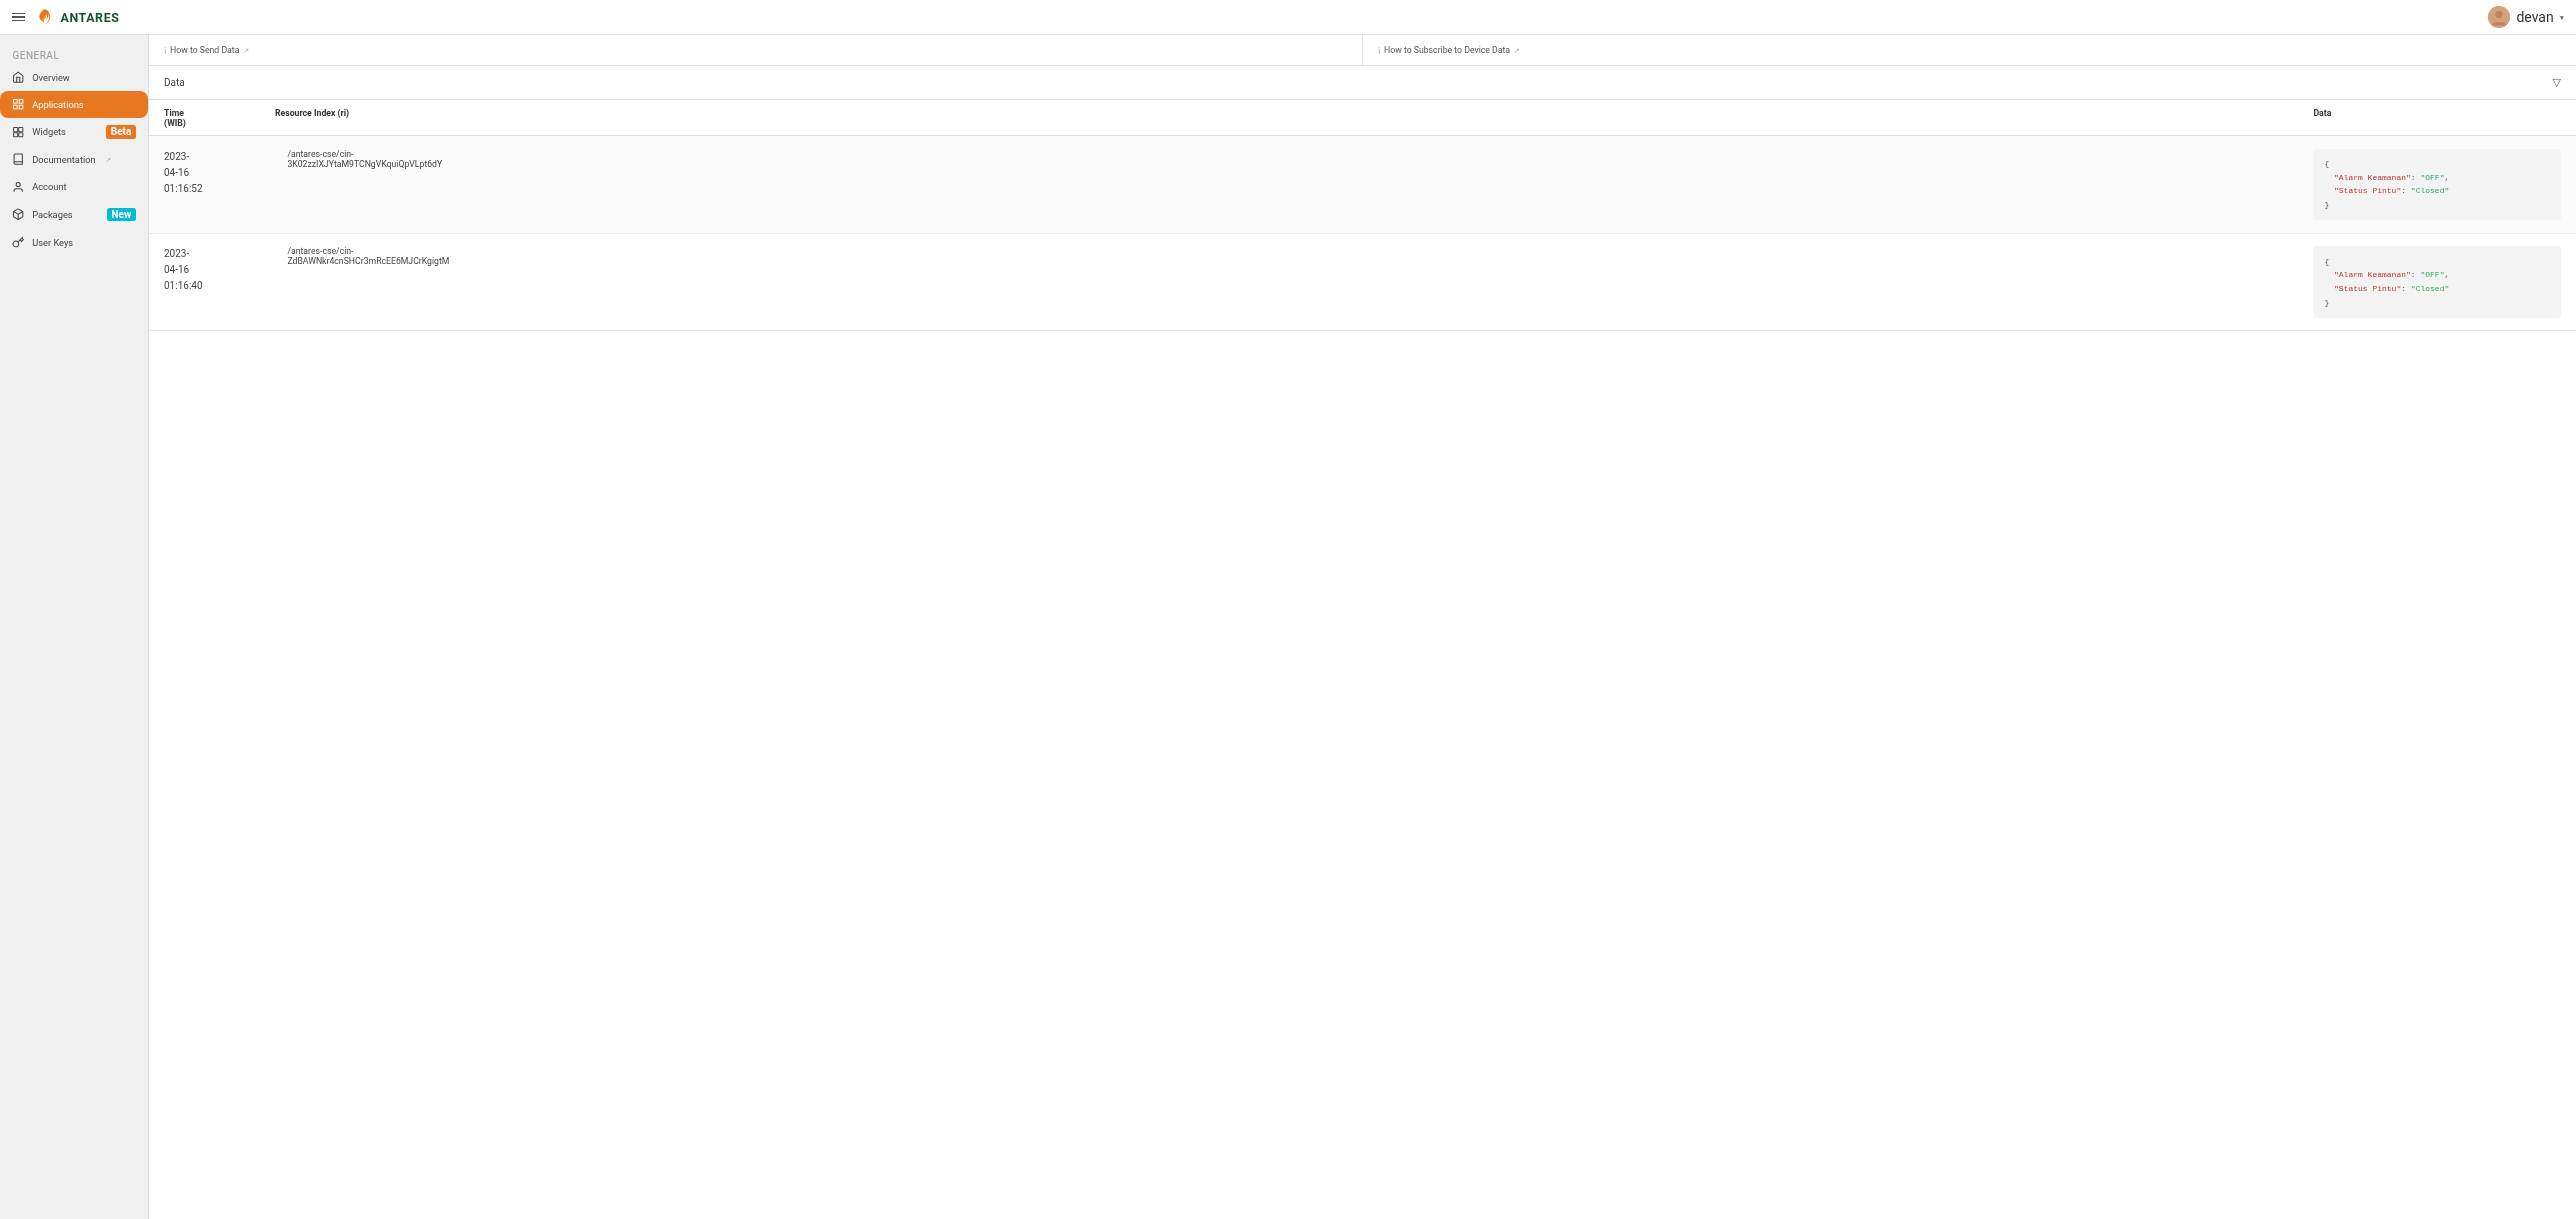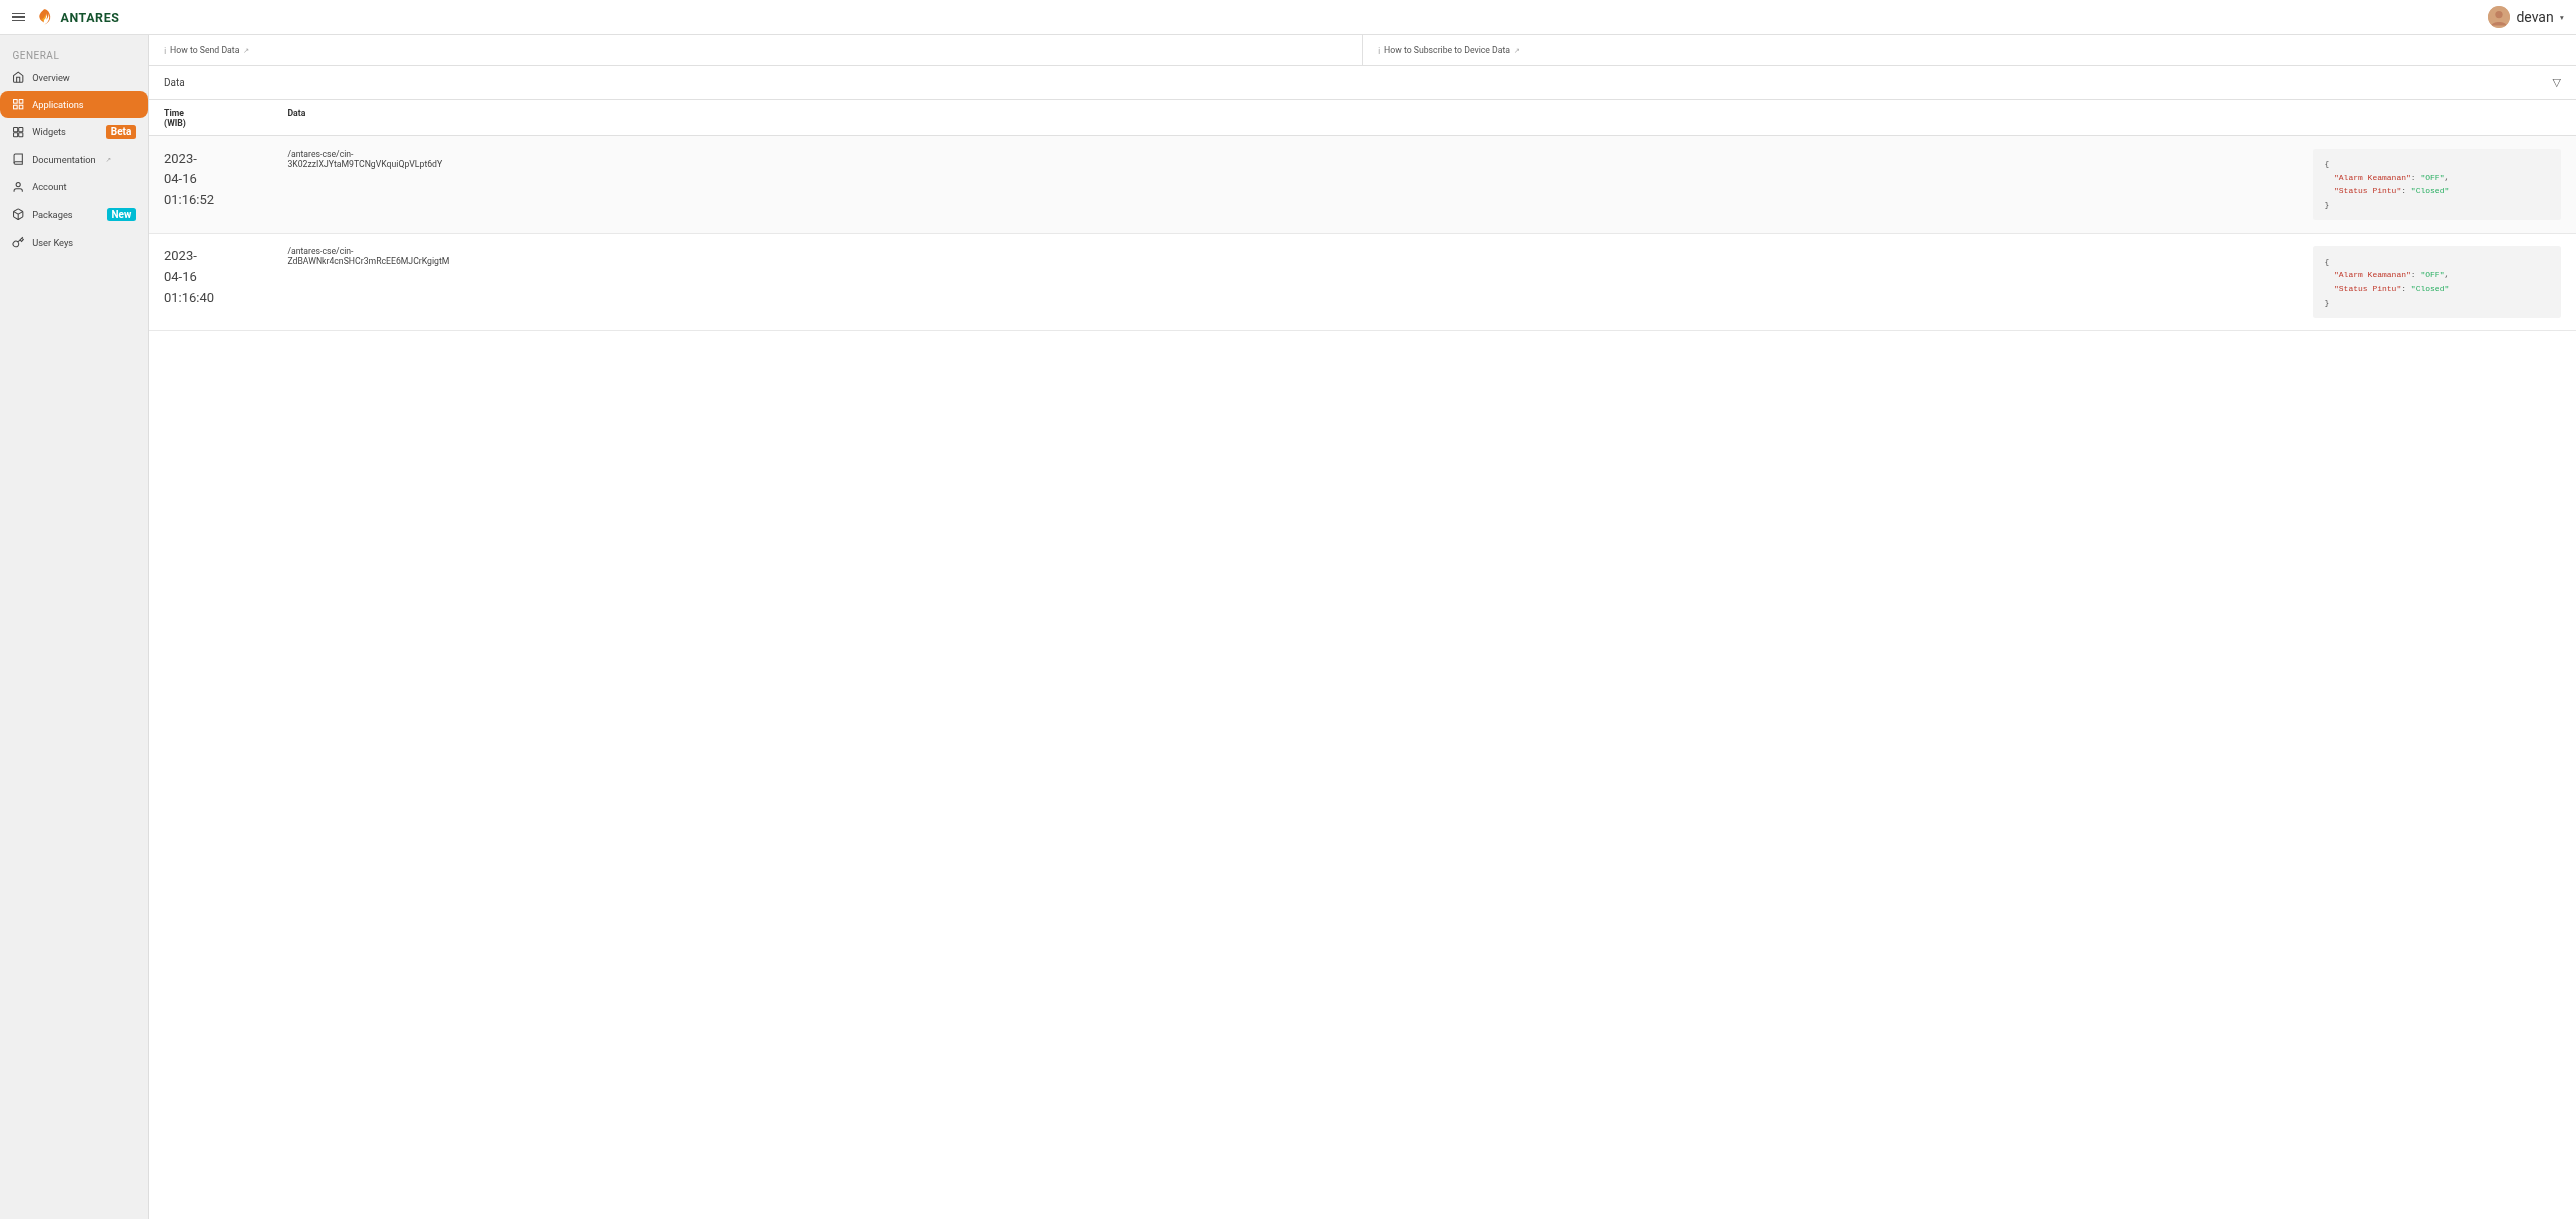--- a/index.html
+++ b/index.html
@@ -90,21 +90,21 @@
 
     
     .data-row {
       display: grid; grid-template-columns: 111px 1fr 260px;
       padding: 12.4px 15px; border-bottom: 0.6px solid #e8e8e8;
       align-items: start; min-height: 74px;
     }
     .data-row:nth-child(odd) { background: #fff; }
     .data-row:nth-child(even) { background: #fafafa; }
 
-    .time-cell { font-size: 13px; color: #444; line-height: 1.6; }
+    .time-cell { font-size: 10px; color: #444; line-height: 1.6; }
     .resource-cell { font-size: 8.7px; color: #444; padding-left: 12.4px; }
     .data-cell { padding-left: 12.4px; }
 
     .json-block {
       background: #f3f3f3; border-radius: 2.5px; padding: 8.7px 11px;
       font-family: 'Courier New', Courier, monospace; font-size: 8px;
       line-height: 1.7;
     }
     .json-brace { color: #555; }
     .json-key { color: #c0392b; }
@@ -244,20 +244,21 @@
     </div>
 
     <div class="data-section-header">
       <span class="data-title">Data</span>
       <span class="filter-icon">▽</span>
     </div>
 
     <div class="table-header">
       <span style="white-space:pre-line;">Time
 (WIB)</span>
+      <span>Resource Index (ri)</span>
       <span style="padding-left:12.4px;">Data</span>
     </div>
 
     <div class="data-row">
       <div class="time-cell" style="white-space:pre-line;">2023-
 04-16
 01:16:52</div>
       <div class="resource-cell" style="white-space:pre-line;">/antares-cse/cin-
 3K02zzIXJYtaM9TCNgVKquiQpVLpt6dY</div>
       <div class="data-cell">

